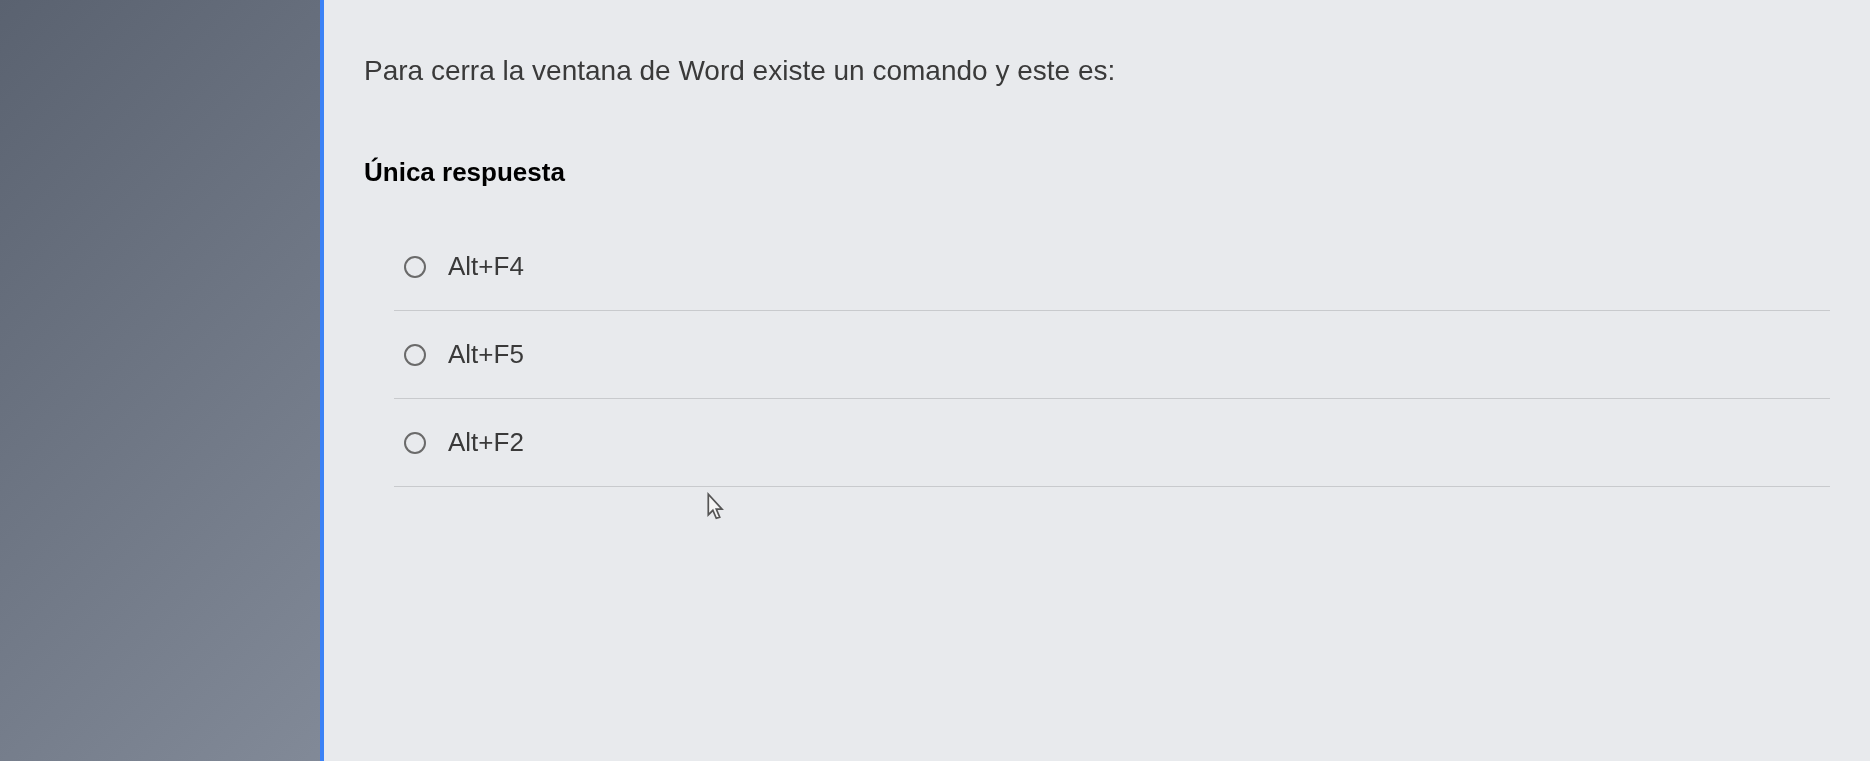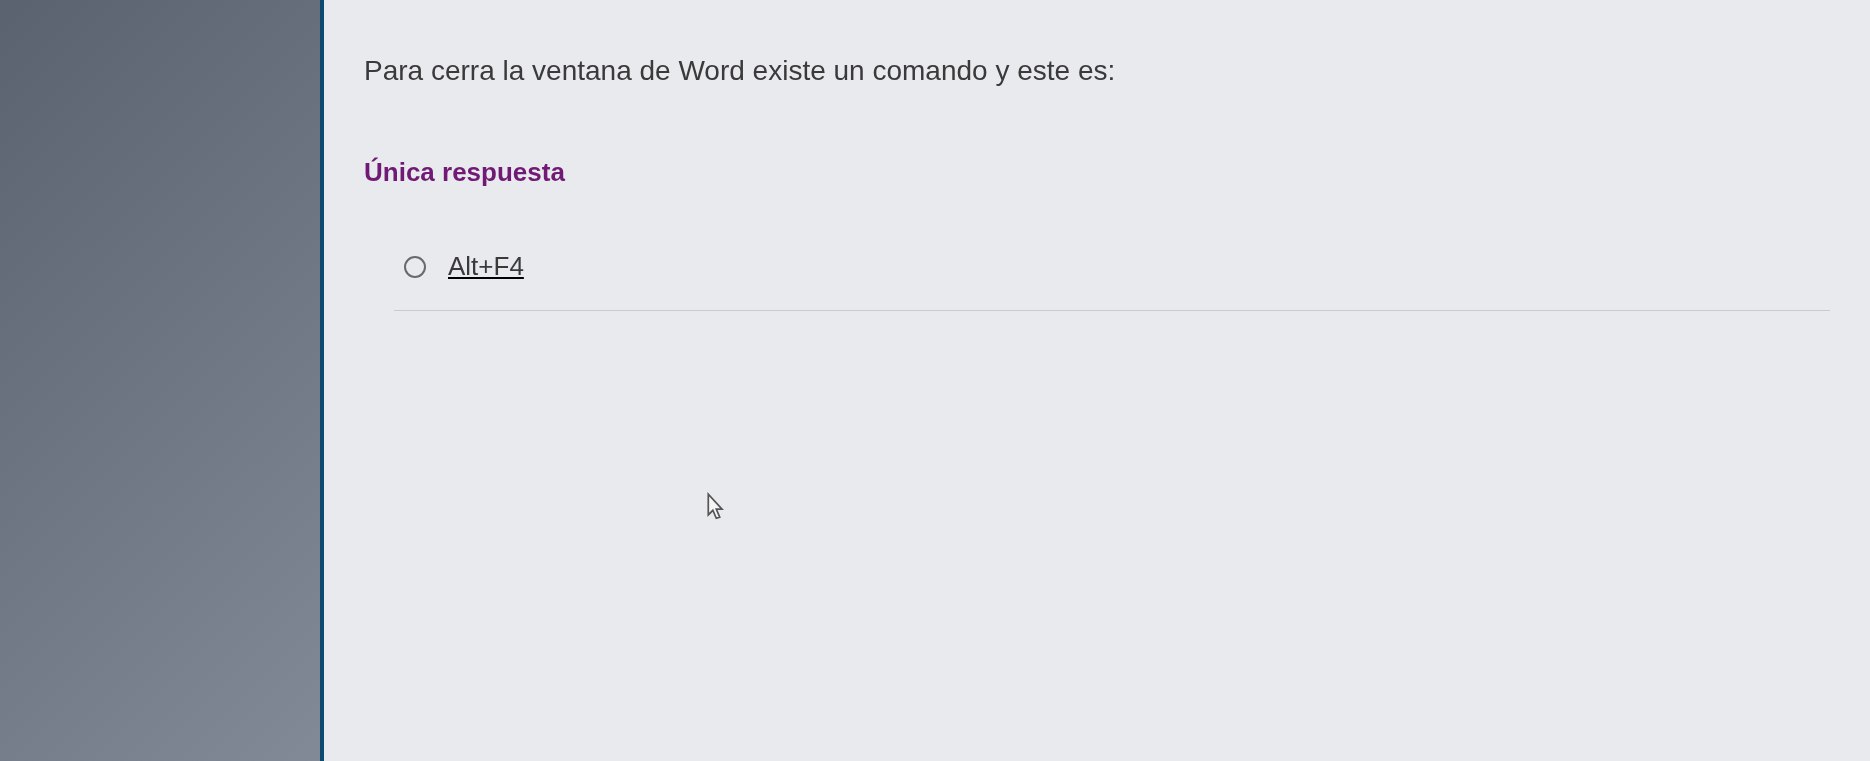--- a/index.html
+++ b/index.html
@@ -15,49 +15,48 @@
       overflow: hidden;
       position: relative;
     }
     .outer-container {
       position: absolute;
       left: 320px;
       top: 0;
       right: 0;
       bottom: 0;
       background: #e8eaed;
-      border-left: 4px solid #0c4a6e;
+      border-left: 4px solid #3b82f6;
       padding: 0;
     }
     .question-area {
       padding: 55px 40px 20px 40px;
     }
     .question-text {
       font-size: 28px;
       color: #3a3a3a;
       font-weight: 400;
       margin-bottom: 70px;
     }
     .response-label {
       font-size: 26px;
       font-weight: 600;
-      color: #701a75;
+      color: #000000;
       margin-bottom: 35px;
     }
     .options-container {
       margin-top: 20px;
       margin-left: 30px;
     }
     .option-row {
       display: flex;
       align-items: center;
       padding: 28px 10px;
       border-bottom: 1px solid #c8cacd;
       cursor: pointer;
-      text-decoration: underline;
     }
     .radio-circle {
       width: 22px;
       height: 22px;
       border: 2px solid #6a6a6a;
       border-radius: 50%;
       margin-right: 22px;
       flex-shrink: 0;
     }
     .option-label {
@@ -81,20 +80,28 @@
 
 <div class="outer-container">
   <div class="question-area">
     <div class="question-text">Para cerra la ventana de Word existe un comando y este es:</div>
     <div class="response-label">Única respuesta</div>
     <div class="options-container">
       <div class="option-row">
         <div class="radio-circle"></div>
         <div class="option-label">Alt+F4</div>
       </div>
+      <div class="option-row">
+        <div class="radio-circle"></div>
+        <div class="option-label">Alt+F5</div>
+      </div>
+      <div class="option-row">
+        <div class="radio-circle"></div>
+        <div class="option-label">Alt+F2</div>
+      </div>
     </div>
   </div>
 </div>
 
 <div class="cursor-pointer">
   <svg viewBox="0 0 24 28" fill="none" stroke="#555" stroke-width="1.5">
     <path d="M7 2 L7 20 L11 16 L14 23 L17 22 L14 15 L19 15 Z" fill="#f5f5f5"></path>
   </svg>
 </div>
 

